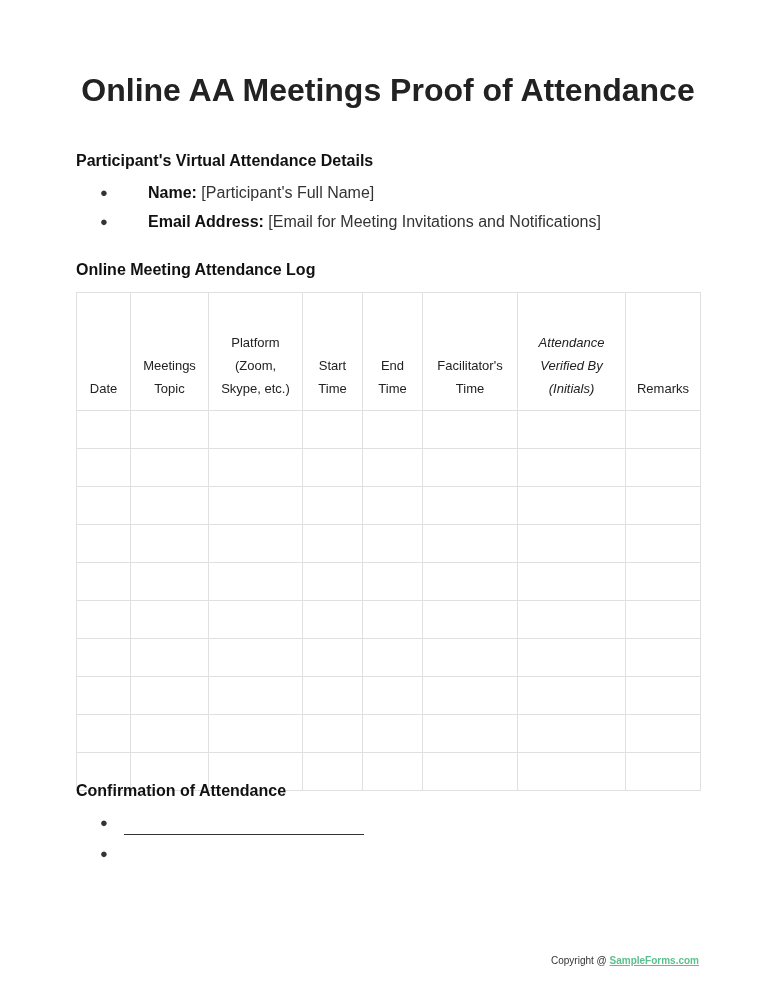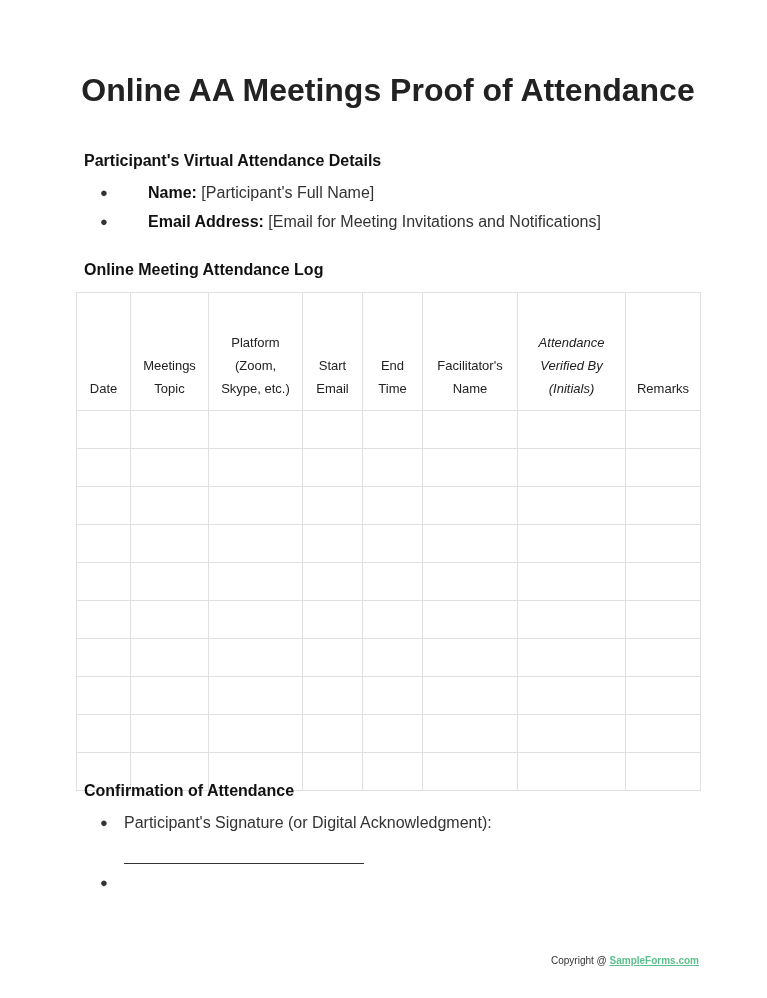--- a/index.html
+++ b/index.html
@@ -1,18 +1,18 @@
 <!DOCTYPE html>
 <html><head>
 <meta charset="utf-8">
 <style>
   html,body{margin:0;padding:0;background:#fff;}
   body{width:767px;height:998px;position:relative;font-family:"Liberation Sans",sans-serif;color:#222;overflow:hidden;}
   .title{position:absolute;left:0;width:776px;top:72px;text-align:center;font-size:32px;font-weight:bold;color:#222;margin:0;}
-  .h2{position:absolute;left:84px;font-size:16px;font-weight:bold;color:#111;margin:0;}
+  .h2{position:absolute;left:76px;font-size:16px;font-weight:bold;color:#111;margin:0;}
   ul.list{position:absolute;left:76px;margin:0;padding:0;list-style:none;font-size:16px;color:#333;}
   ul.list li{position:relative;padding-left:48px;line-height:29px;}
   ul.list li .bullet{position:absolute;left:24px;top:0;font-size:13px;}
   ul.list li b{color:#111;margin-left:24px;}
   table.log{position:absolute;left:76px;top:292px;border-collapse:collapse;table-layout:fixed;width:624px;}
   table.log th,table.log td{border:1px solid #e0e0e0;padding:0;}
   table.log th{height:118px;vertical-align:bottom;font-weight:normal;font-size:13px;color:#222;line-height:23px;text-align:center;padding-bottom:10px;box-sizing:border-box;}
   table.log td{height:37px;}
   .sigline{display:block;width:240px;border-bottom:1px solid #333;height:26px;margin-bottom:4px;}
   .footer{position:absolute;right:68px;top:955px;font-size:10px;color:#333;}
@@ -48,23 +48,23 @@
     <col style="width:60px">
       <col style="width:95px">
       <col style="width:108px">
       <col style="width:75px">
   </colgroup>
   <thead>
     <tr>
       <th>Date</th>
       <th><span style="display:inline-block;width:56px;">Meetings Topic</span></th>
       <th><span style="display:inline-block;width:80px;">Platform (Zoom, Skype, etc.)</span></th>
-      <th><span style="display:inline-block;width:36px;">Start Email</span></th>
+      <th><span style="display:inline-block;width:36px;">Start Time</span></th>
       <th><span style="display:inline-block;width:36px;">End Time</span></th>
-      <th><span style="display:inline-block;width:80px;">Facilitator's Name</span></th>
+      <th><span style="display:inline-block;width:80px;">Facilitator's Time</span></th>
       <th><span style="display:inline-block;width:80px;font-style:italic;">Attendance Verified By (Initials)</span></th>
       <th>Remarks</th>
     </tr>
   </thead>
   <tbody>
     <tr>
         <td></td>
         <td></td>
         <td></td>
         <td></td>
@@ -163,21 +163,20 @@
         <td></td>
         <td></td>
       </tr>
   </tbody>
 </table>
 
 <h2 class="h2" style="top:782px;">Confirmation of Attendance</h2>
 <ul class="list" style="top:808px;">
   <li>
     <span class="bullet">●</span>
-    <span>Participant's Signature (or Digital Acknowledgment):</span>
     <span class="sigline"></span>
   </li>
   <li>
     <span class="bullet">●</span>
   </li>
 </ul>
 
 <div class="footer">
   <span>Copyright @ </span><a>SampleForms.com</a>
 </div>

